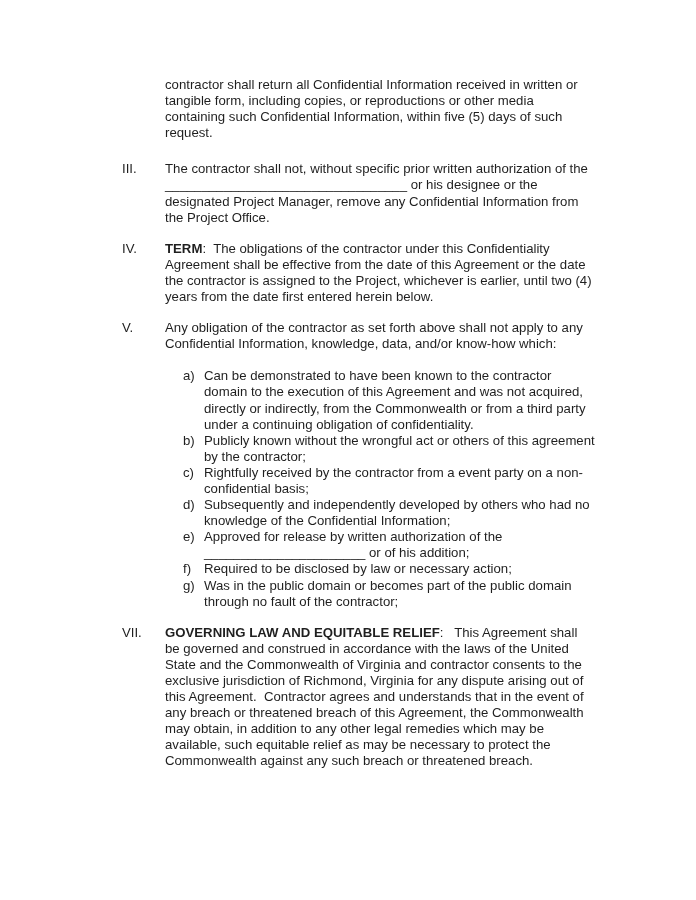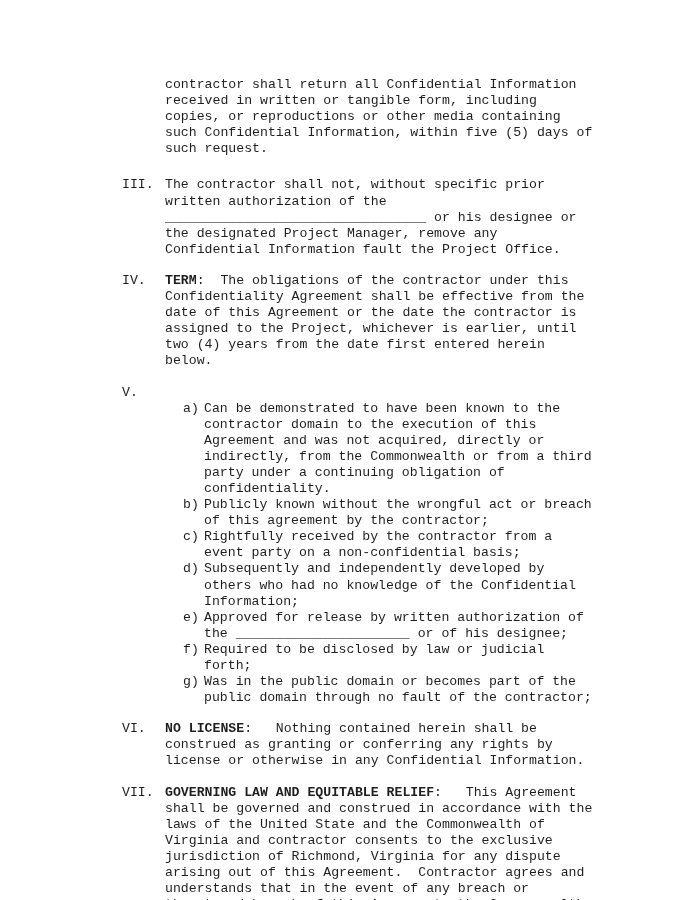--- a/index.html
+++ b/index.html
@@ -5,21 +5,21 @@
   html, body {
     margin: 0;
     padding: 0;
     background: #ffffff;
   }
   .page {
     position: relative;
     width: 696px;
     height: 900px;
     background: #ffffff;
-    font-family: Liberation Mono, monospace;
+    font-family: Liberation Sans, sans-serif;
     color: #1f1f1f;
     overflow: hidden;
   }
   .content {
     position: absolute;
     left: 122px;
     top: 77px;
     width: 474px;
     font-size: 13.2px;
     line-height: 16.1px;
@@ -75,73 +75,68 @@
     <div class="section first">
       <div class="marker"></div>
       <div class="sec-body">
         <p>contractor shall return all Confidential Information received in written or tangible form, including copies, or reproductions or other media containing such Confidential Information, within five (5) days of such request.</p>
       </div>
     </div>
 
     <div class="section">
       <div class="marker">III.</div>
       <div class="sec-body">
-        <p>The contractor shall not, without specific prior written authorization of the _________________________________ or his designee or the designated Project Manager, remove any Confidential Information fault the Project Office.</p>
+        <p>The contractor shall not, without specific prior written authorization of the _________________________________ or his designee or the designated Project Manager, remove any Confidential Information from the Project Office.</p>
       </div>
     </div>
 
     <div class="section">
       <div class="marker">IV.</div>
       <div class="sec-body">
         <p><span class="bold">TERM</span><span>:  The obligations of the contractor under this Confidentiality Agreement shall be effective from the date of this Agreement or the date the contractor is assigned to the Project, whichever is earlier, until two (4) years from the date first entered herein below.</span></p>
       </div>
     </div>
 
     <div class="section">
       <div class="marker">V.</div>
       <div class="sec-body">
+        <p>Any obligation of the contractor as set forth above shall not apply to any Confidential Information, knowledge, data, and/or know-how which:</p>
         <div class="sub-list">
           <div class="sub-item">
             <div class="sub-label">a)</div>
             <div class="sub-text">Can be demonstrated to have been known to the contractor domain to the execution of this Agreement and was not acquired, directly or indirectly, from the Commonwealth or from a third party under a continuing obligation of confidentiality.</div>
           </div>
           <div class="sub-item">
             <div class="sub-label">b)</div>
-            <div class="sub-text">Publicly known without the wrongful act or breach of this agreement by the contractor;</div>
+            <div class="sub-text">Publicly known without the wrongful act or others of this agreement by the contractor;</div>
           </div>
           <div class="sub-item">
             <div class="sub-label">c)</div>
             <div class="sub-text">Rightfully received by the contractor from a event party on a non-confidential basis;</div>
           </div>
           <div class="sub-item">
             <div class="sub-label">d)</div>
             <div class="sub-text">Subsequently and independently developed by others who had no knowledge of the Confidential Information;</div>
           </div>
           <div class="sub-item">
             <div class="sub-label">e)</div>
-            <div class="sub-text">Approved for release by written authorization of the ______________________ or of his designee;</div>
+            <div class="sub-text">Approved for release by written authorization of the ______________________ or of his addition;</div>
           </div>
           <div class="sub-item">
             <div class="sub-label">f)</div>
-            <div class="sub-text">Required to be disclosed by law or judicial forth;</div>
+            <div class="sub-text">Required to be disclosed by law or necessary action;</div>
           </div>
           <div class="sub-item">
             <div class="sub-label">g)</div>
             <div class="sub-text">Was in the public domain or becomes part of the public domain through no fault of the contractor;</div>
           </div>
         </div>
       </div>
     </div>
 
-    <div class="section">
-      <div class="marker">VI.</div>
-      <div class="sec-body">
-        <p><span class="bold">NO LICENSE</span><span>:   Nothing contained herein shall be construed as granting or conferring any rights by license or otherwise in any Confidential Information.</span></p>
-      </div>
-    </div>
 
     <div class="section">
       <div class="marker">VII.</div>
       <div class="sec-body">
         <p><span class="bold">GOVERNING LAW AND EQUITABLE RELIEF</span><span>:   This Agreement shall be governed and construed in accordance with the laws of the United State and the Commonwealth of Virginia and contractor consents to the exclusive jurisdiction of Richmond, Virginia for any dispute arising out of this Agreement.  Contractor agrees and understands that in the event of any breach or threatened breach of this Agreement, the Commonwealth may obtain, in addition to any other legal remedies which may be available, such equitable relief as may be necessary to protect the Commonwealth against any such breach or threatened breach.</span></p>
       </div>
     </div>
 
   </div>
 </div>

